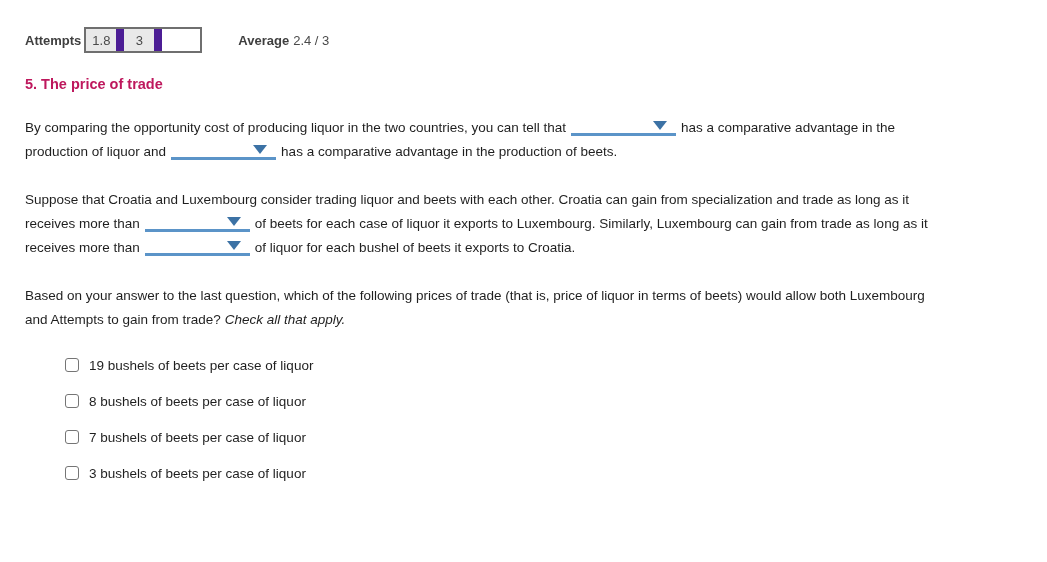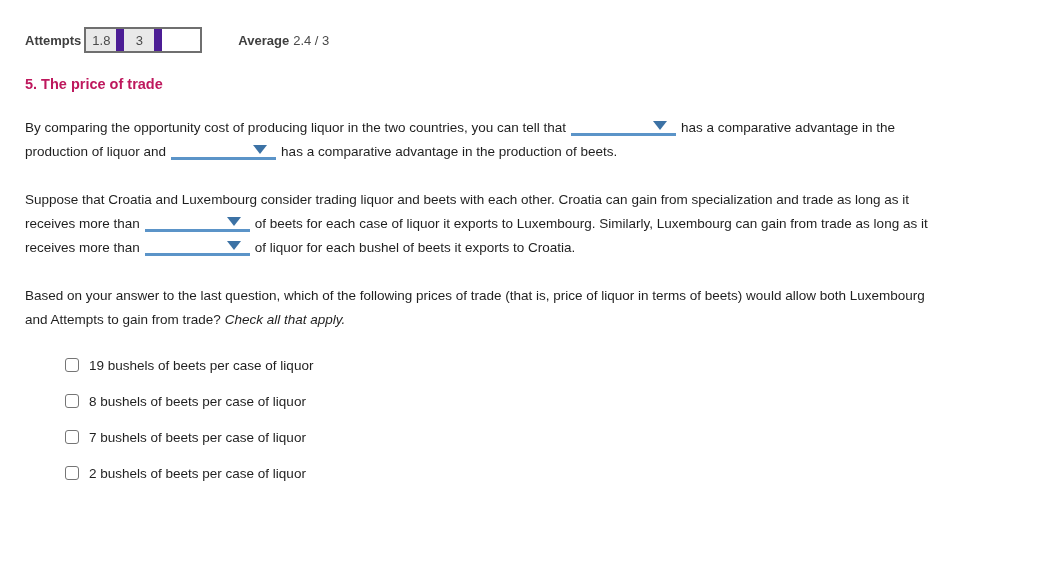--- a/index.html
+++ b/index.html
@@ -168,17 +168,17 @@
     <label class="choice">
       <input type="checkbox" style="">
       <span class="choice-label">8 bushels of beets per case of liquor</span>
     </label>
     <label class="choice">
       <input type="checkbox" style="">
       <span class="choice-label">7 bushels of beets per case of liquor</span>
     </label>
     <label class="choice">
       <input type="checkbox" style="">
-      <span class="choice-label">2 bushels of beets per case of liquor</span>
+      <span class="choice-label">3 bushels of beets per case of liquor</span>
     </label>
   </div>
 
 </div>
 
 </body></html>

